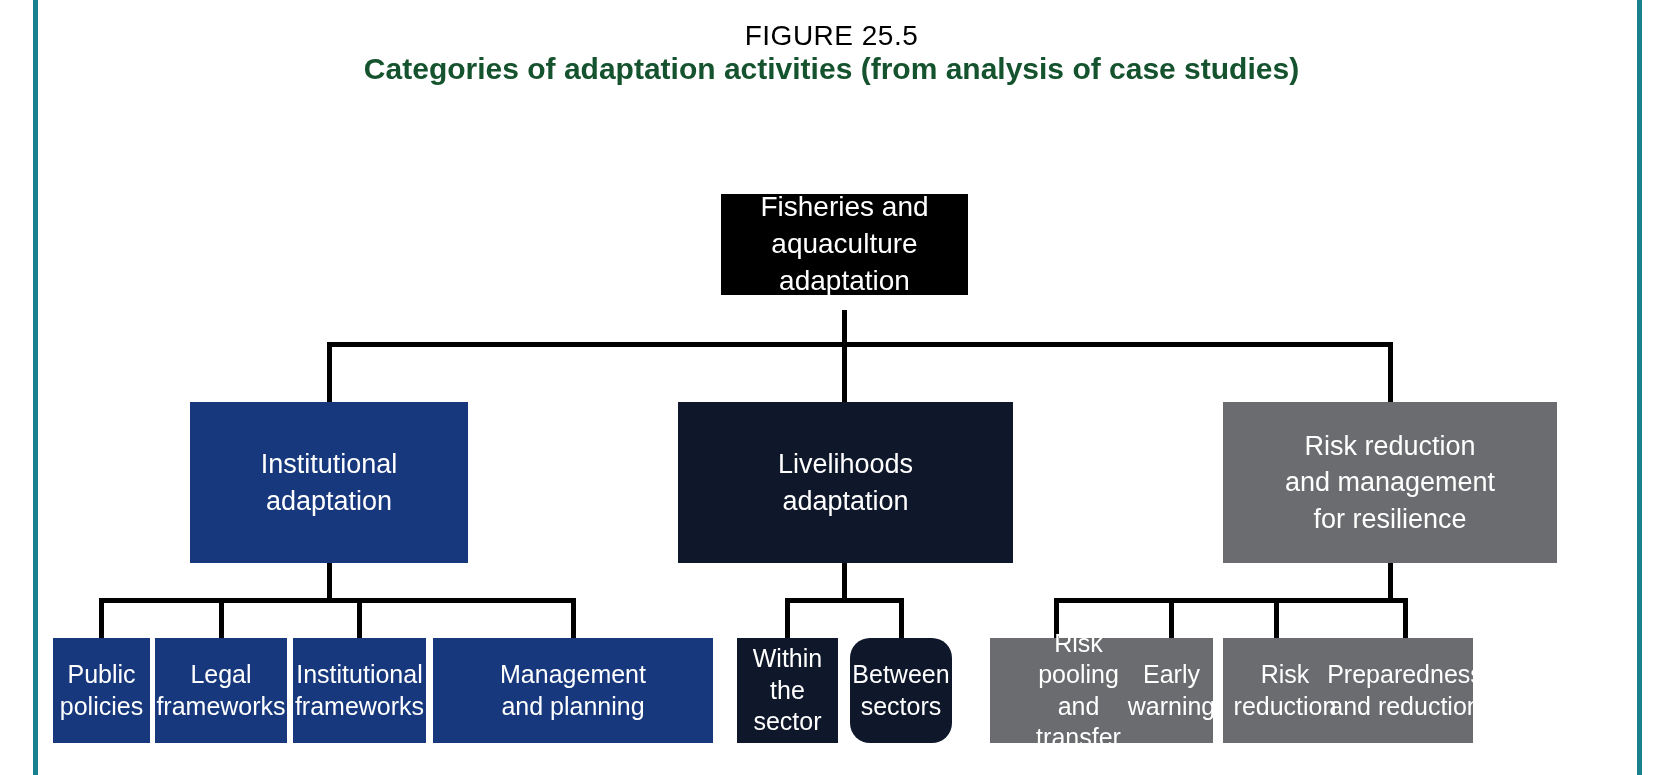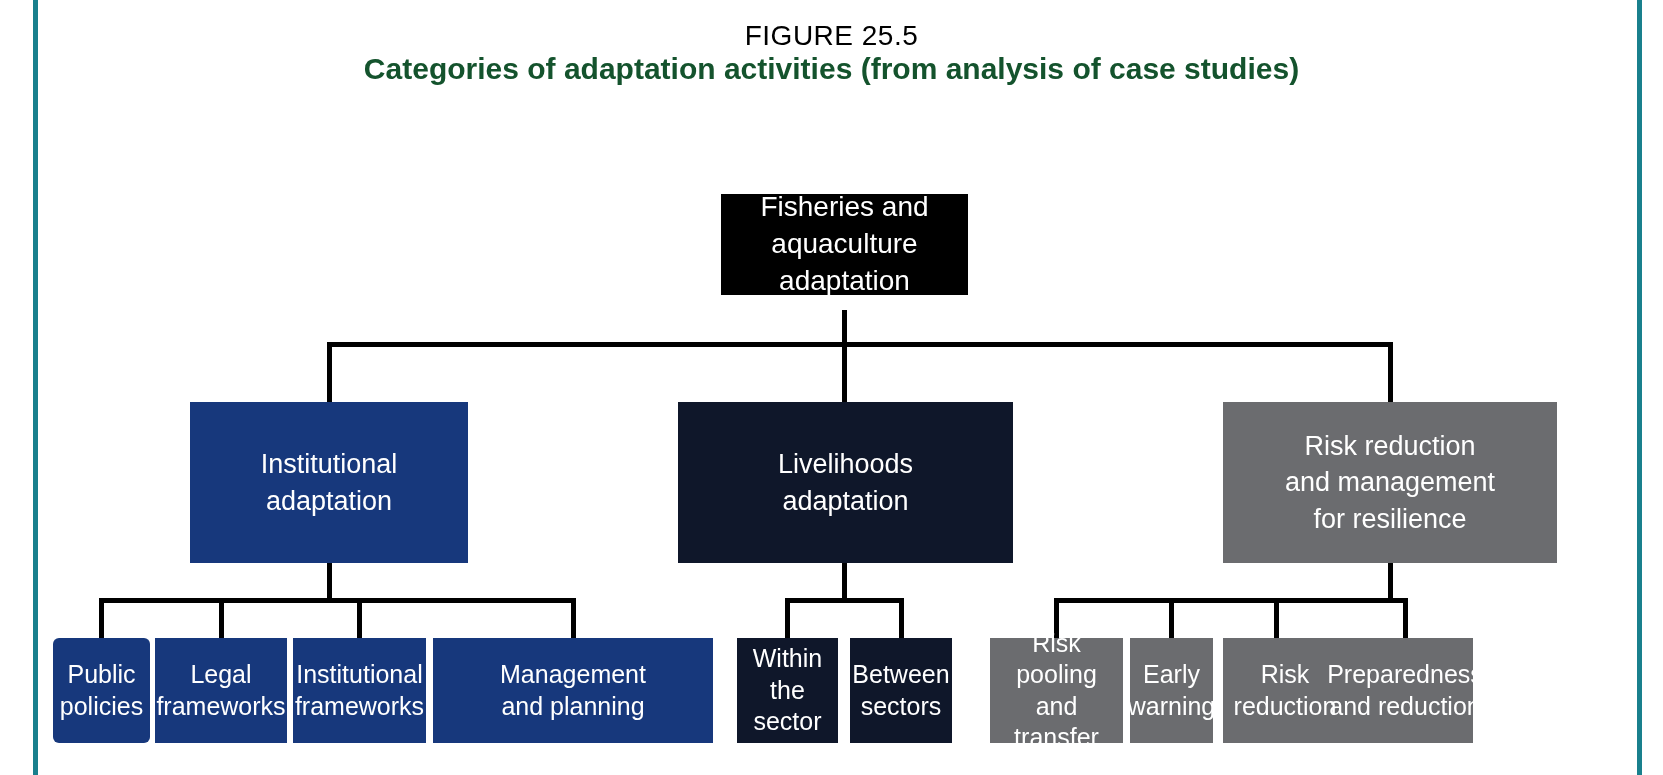--- a/index.html
+++ b/index.html
@@ -26,27 +26,27 @@
   .black{background:#000000;}
   .blue{background:#17387C;}
   .teal{background:#0f172a;}
   .gray{background:#6B6C6F;}
   #root-box{left:721px;top:194px;width:247px;height:101px;font-size:28px;line-height:1.32;}
   .branch{top:402px;height:161px;font-size:27px;line-height:1.35;}
   #branch-0{left:190px;width:278px;}
   #branch-1{left:678px;width:335px;}
   #branch-2{left:1223px;width:334px;}
   .leaf{top:638px;height:105px;font-size:25px;line-height:1.26;}
-  #leaf-0-0{left:53px;width:97px;border-radius:6px;}
+  #leaf-0-0{left:53px;width:97px;}
   #leaf-0-1{left:155px;width:132px;}
   #leaf-0-2{left:293px;width:133px;}
   #leaf-0-3{left:433px;width:280px;}
   #leaf-1-0{left:737px;width:101px;}
-  #leaf-1-1{left:850px;width:102px;}
-  #leaf-2-0{left:990px;width:133px;}
+  #leaf-1-1{left:850px;width:102px;border-radius:20px;}
+  #leaf-2-0{left:990px;width:133px;padding-left:22px;}
   #leaf-2-1{left:1130px;width:83px;}
   #leaf-2-2{left:1223px;width:124px;}
   #leaf-2-3{left:1337px;width:136px;}
   .line{position:absolute;background:#000;}
   
   #v-root{left:842px;top:310px;width:5px;height:34px;}
   #h-top{left:327px;top:342px;width:1066px;height:5px;}
   #v-b0{left:327px;top:342px;width:5px;height:60px;}
   #v-b1{left:842px;top:342px;width:5px;height:60px;}
   #v-b2{left:1388px;top:342px;width:5px;height:60px;}

